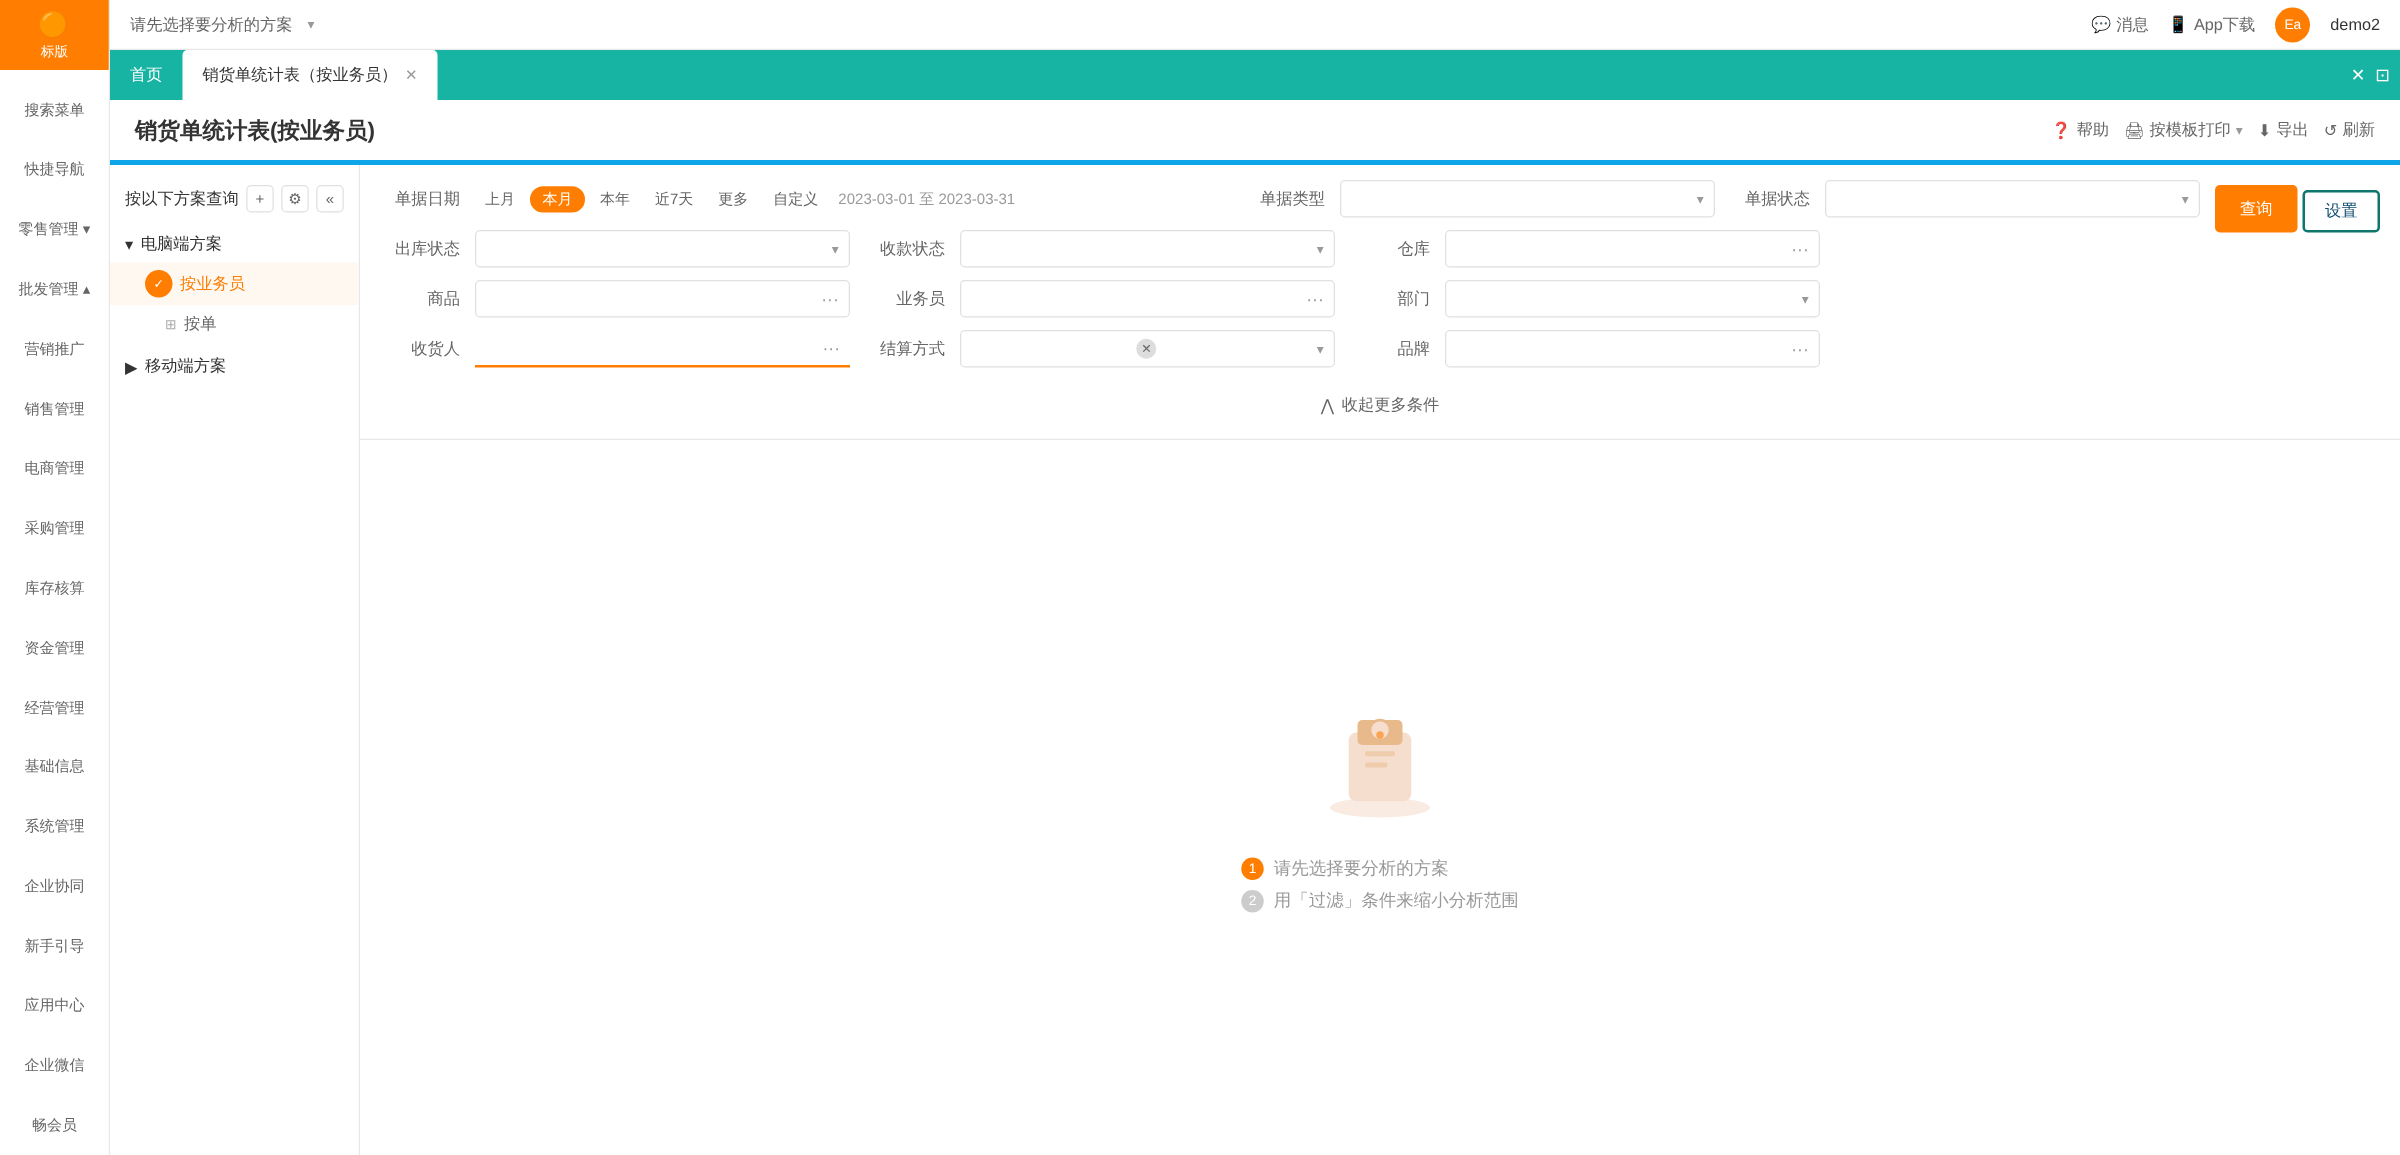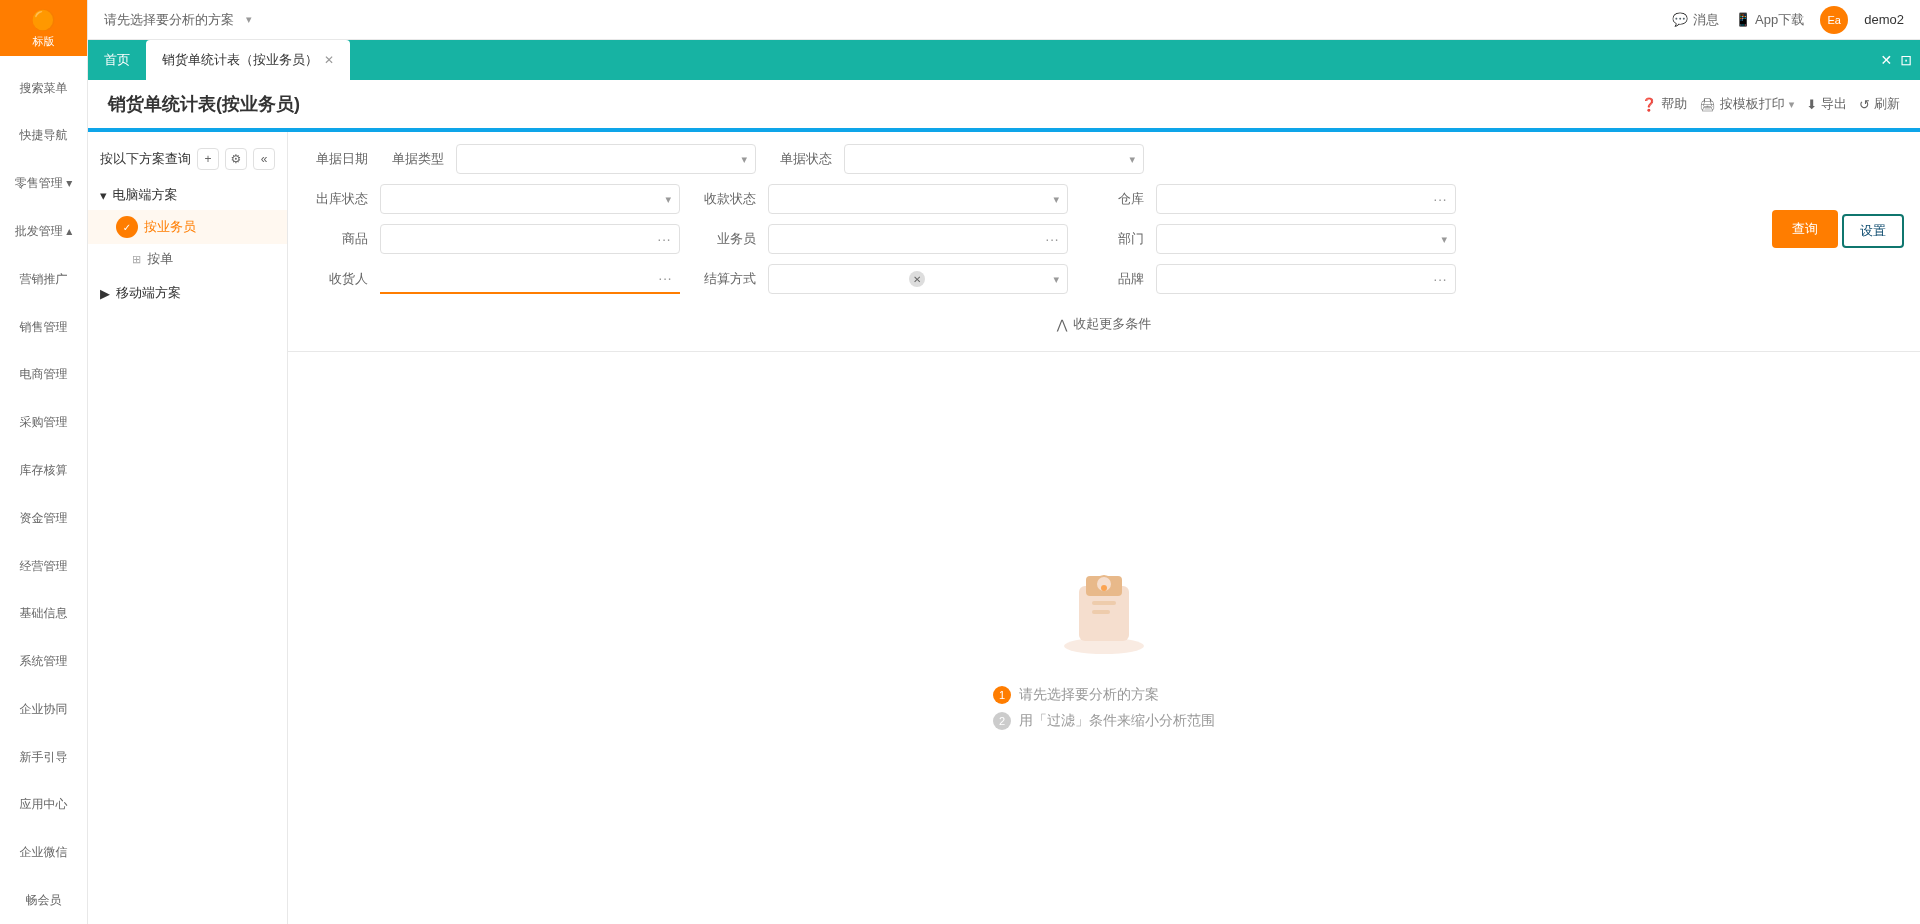--- a/index.html
+++ b/index.html
@@ -254,25 +254,36 @@
             <span>▶</span>
             <span>移动端方案</span>
           </div>
         </div>
       </div>
 
       <div class="right-panel">
 
         <div class="filter-area">
 
-          <div style="display:flex;align-items:center;gap:0;">
+          <div style="display:flex;align-items:flex-start;gap:0;">
             <div style="flex:1;">
 
               <div class="filter-row">
                 <span class="filter-label">单据日期</span>
+                <div style="display:flex;align-items:center;gap:4px;flex:1;">
+                  <div class="date-tabs">
+                    <span class="date-tab">上月</span>
+                    <span class="date-tab active">本月</span>
+                    <span class="date-tab">本年</span>
+                    <span class="date-tab">近7天</span>
+                    <span class="date-tab">更多</span>
+                    <span class="date-tab">自定义</span>
+                  </div>
+                  <span class="date-range">2023-03-01 至 2023-03-31</span>
+                </div>
                 <span class="filter-label" style="width:64px;text-align:right;">单据类型</span>
                 <div class="filter-select" style="flex:1;max-width:300px;">
                   <span></span>
                   <span class="chevron">▾</span>
                 </div>
                 <span class="filter-label" style="width:64px;text-align:right;">单据状态</span>
                 <div class="filter-select" style="flex:1;max-width:300px;">
                   <span></span>
                   <span class="chevron">▾</span>
                 </div>

